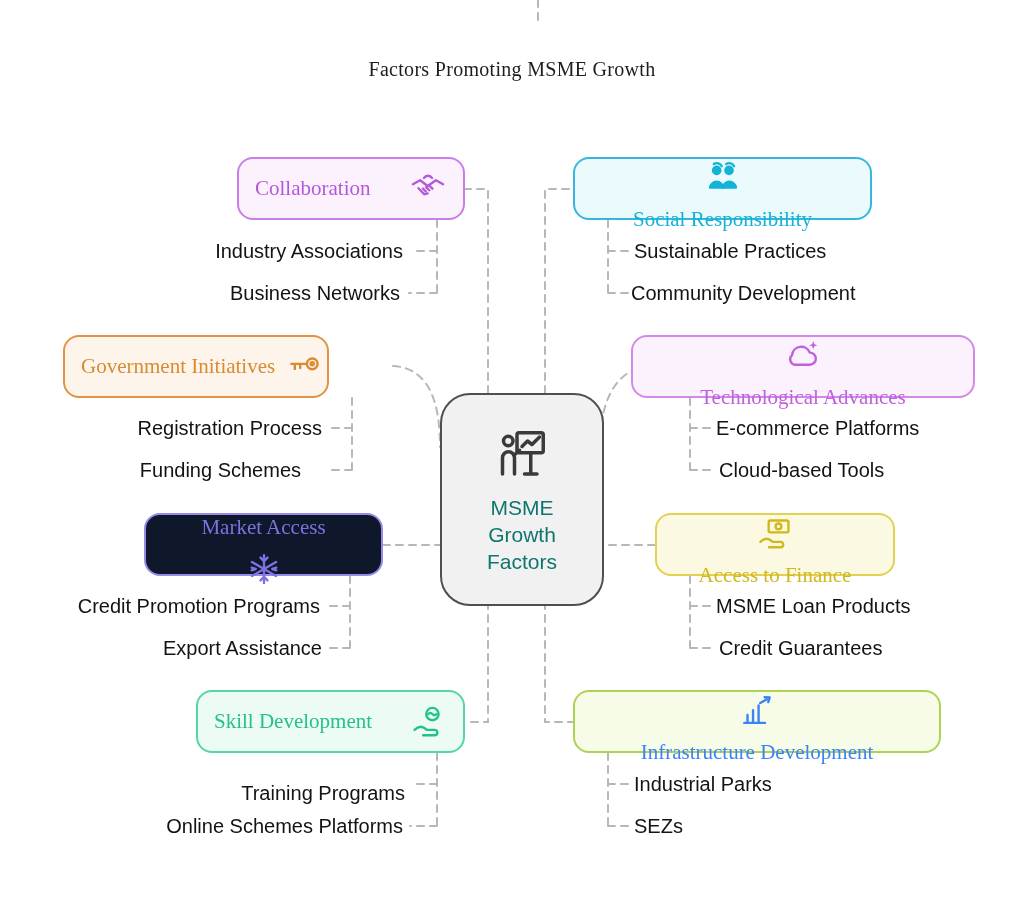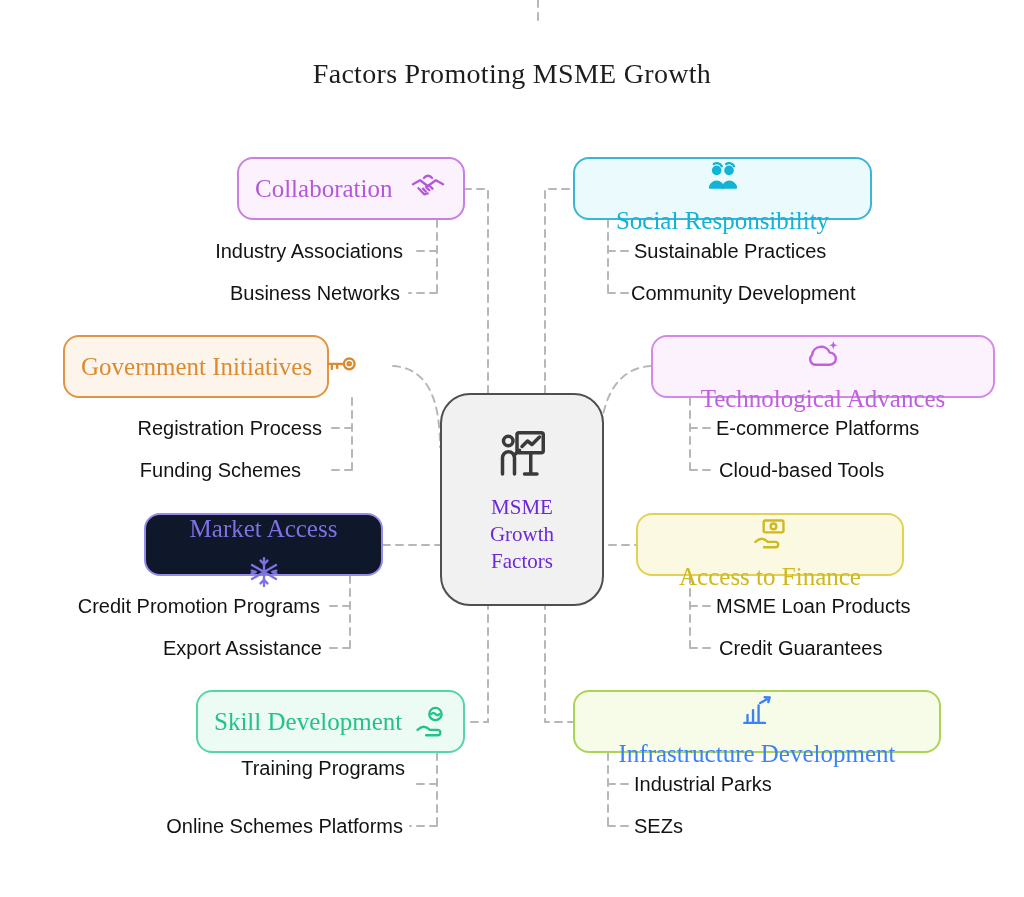--- a/index.html
+++ b/index.html
@@ -1,43 +1,43 @@
 <!DOCTYPE html>
 <html><head>
 <meta charset="utf-8">
 <style>
   html,body{margin:0;padding:0;background:#ffffff;}
   .canvas{position:relative;width:1024px;height:897px;background:#ffffff;
           font-family:"Liberation Sans",sans-serif;overflow:hidden;}
   .diagram-title{position:absolute;top:58px;left:0;width:100%;text-align:center;
-          font-family:"Liberation Serif",serif;font-size:28px;color:#1d1d1d;letter-spacing:.3px;}
+          font-family:"Liberation Serif",serif;font-size:20px;color:#1d1d1d;letter-spacing:.3px;}
   .connector-layer{position:absolute;left:0;top:0;z-index:0;}
   .node{position:absolute;z-index:2;display:flex;align-items:center;gap:10px;
         box-sizing:border-box;height:63px;padding:0 16px;border:2.5px solid;border-radius:16px;}
-  .node-title{font-family:"Liberation Serif",serif;font-size:25px;white-space:nowrap;flex:1;}
+  .node-title{font-family:"Liberation Serif",serif;font-size:21px;white-space:nowrap;flex:1;}
   .node.icon-right .node-title{text-align:left;}
   .node.icon-left{flex-direction:column;}
   .icon{width:38px;height:38px;flex:0 0 auto;display:flex;align-items:center;justify-content:center;}
   .icon svg{width:100%;height:100%;}
   
   .collaboration{border-color:#c97fe3;background:#fbf2fe;color:#b558d8;}
   .social{border-color:#36b7d9;background:#eafafd;color:#12b3d6;}
   .government{border-color:#e09544;background:#fdf5ec;color:#db8a2f;}
   .technological{border-color:#d489e8;background:#fbf2fe;color:#c160df;}
   .market{border-color:#968be8;background:#0f172a;color:#7e71e2;flex-direction:column;}
   .finance{border-color:#e2d253;background:#fcf9e3;color:#d0b81d;}
   .skill{border-color:#55d6a4;background:#edfbf5;color:#25c287;}
   .infrastructure{border-color:#abd455;background:#f7fce8;color:#3b82f6;text-align:right;}
   
   .center-node{position:absolute;left:440px;top:393px;width:160px;height:209px;z-index:2;
         background:#f1f1f1;border:2.5px solid #4f4f4f;border-radius:30px;
         display:flex;flex-direction:column;align-items:center;justify-content:center;gap:10px;}
   .center-icon{width:60px;height:60px;color:#3a3a3a;}
   .center-icon svg{width:100%;height:100%;}
-  .center-text{font-family:Liberation Serif, serif;font-size:21px;color:#6d28d9;
+  .center-text{font-family:Liberation Sans, sans-serif;font-size:21px;color:#0f766e;
         text-align:center;line-height:1.3;}
   
   .leaf{position:absolute;z-index:2;font-size:20px;color:#131313;white-space:nowrap;line-height:26px;}
   .leaf.left{text-align:right;}
 </style>
 </head>
 <body>
 
 <div class="canvas">
 
@@ -115,42 +115,42 @@
     <span class="node-title">Government Initiatives</span>
     <span class="icon">
       <svg viewBox="0 0 24 24" fill="none" stroke="currentColor" stroke-width="1.5" stroke-linecap="round" stroke-linejoin="round">
         <circle cx="17.2" cy="10" r="3.4"></circle>
         <circle cx="17.2" cy="10" r="1"></circle>
         <path d="M13.8 10 H4 M6.2 10 v3.2 M9.6 10 v2.6"></path>
       </svg>
     </span>
   </div>
 
-  <div class="node technological icon-left" style="left:651px;top:335px;width:344px;">
+  <div class="node technological icon-left" style="left:631px;top:335px;width:344px;">
     <span class="icon">
       <svg viewBox="0 0 24 24" fill="none" stroke="currentColor" stroke-width="1.5" stroke-linecap="round" stroke-linejoin="round">
         <path d="M7 17.5 h9.3 a3.8 3.8 0 0 0 0-7.6 a5.8 5.8 0 0 0-11.2 1.6 A3.4 3.4 0 0 0 7 17.5 z"></path>
         <path d="M18.5 2.6 l.7 1.9 1.9.7 -1.9.7 -.7 1.9 -.7-1.9 -1.9-.7 1.9-.7 z" fill="currentColor" stroke="none"></path>
       </svg>
     </span>
     <span class="node-title">Technological Advances</span>
   </div>
 
   <div class="node market icon-right" style="left:144px;top:513px;width:239px;">
     <span class="node-title">Market Access</span>
     <span class="icon">
       <svg viewBox="0 0 24 24" fill="none" stroke="currentColor" stroke-width="1.5" stroke-linecap="round" stroke-linejoin="round">
         <path d="M12 3.2 V20.8 M4.4 7.6 L19.6 16.4 M4.4 16.4 L19.6 7.6"></path>
         <path d="M9.8 4.8 L12 7 L14.2 4.8 M9.8 19.2 L12 17 L14.2 19.2"></path>
         <path d="M4.2 11.2 L6.8 12 L4.2 12.8 M19.8 11.2 L17.2 12 L19.8 12.8"></path>
       </svg>
     </span>
   </div>
 
-  <div class="node finance icon-left" style="left:636px;top:513px;width:268px;">
+  <div class="node finance icon-left" style="left:655px;top:513px;width:240px;">
     <span class="icon">
       <svg viewBox="0 0 24 24" fill="none" stroke="currentColor" stroke-width="1.5" stroke-linecap="round" stroke-linejoin="round">
         <rect x="8" y="3.5" width="12.5" height="7.5" rx="1"></rect>
         <circle cx="14.2" cy="7.2" r="1.8"></circle>
         <path d="M2.8 17 c2.6-2.7 5.2-2.7 7.8 0 h4.9 a1.7 1.7 0 0 1 0 3.4 H8.2"></path>
       </svg>
     </span>
     <span class="node-title">Access to Finance</span>
   </div>
 
@@ -175,21 +175,21 @@
     </span>
     <span class="node-title">Infrastructure Development</span>
   </div>
 
   <div class="leaf left" style="right:624px;top:280px;">Business Networks</div>
   <div class="leaf left" style="right:621px;top:238px;">Industry Associations</div>
   <div class="leaf left" style="right:702px;top:415px;">Registration Process</div>
   <div class="leaf left" style="right:723px;top:457px;">Funding Schemes</div>
   <div class="leaf left" style="right:704px;top:593px;">Credit Promotion Programs</div>
   <div class="leaf left" style="right:702px;top:635px;">Export Assistance</div>
-  <div class="leaf left" style="right:619px;top:755px;">Training Programs</div>
+  <div class="leaf left" style="right:619px;top:780px;">Training Programs</div>
   <div class="leaf left" style="right:621px;top:813px;">Online Schemes Platforms</div>
 
   <div class="leaf right" style="left:634px;top:238px;">Sustainable Practices</div>
   <div class="leaf right" style="left:631px;top:280px;">Community Development</div>
   <div class="leaf right" style="left:716px;top:415px;">E-commerce Platforms</div>
   <div class="leaf right" style="left:719px;top:457px;">Cloud-based Tools</div>
   <div class="leaf right" style="left:716px;top:593px;">MSME Loan Products</div>
   <div class="leaf right" style="left:719px;top:635px;">Credit Guarantees</div>
   <div class="leaf right" style="left:634px;top:771px;">Industrial Parks</div>
   <div class="leaf right" style="left:634px;top:813px;text-align:center;">SEZs</div>

